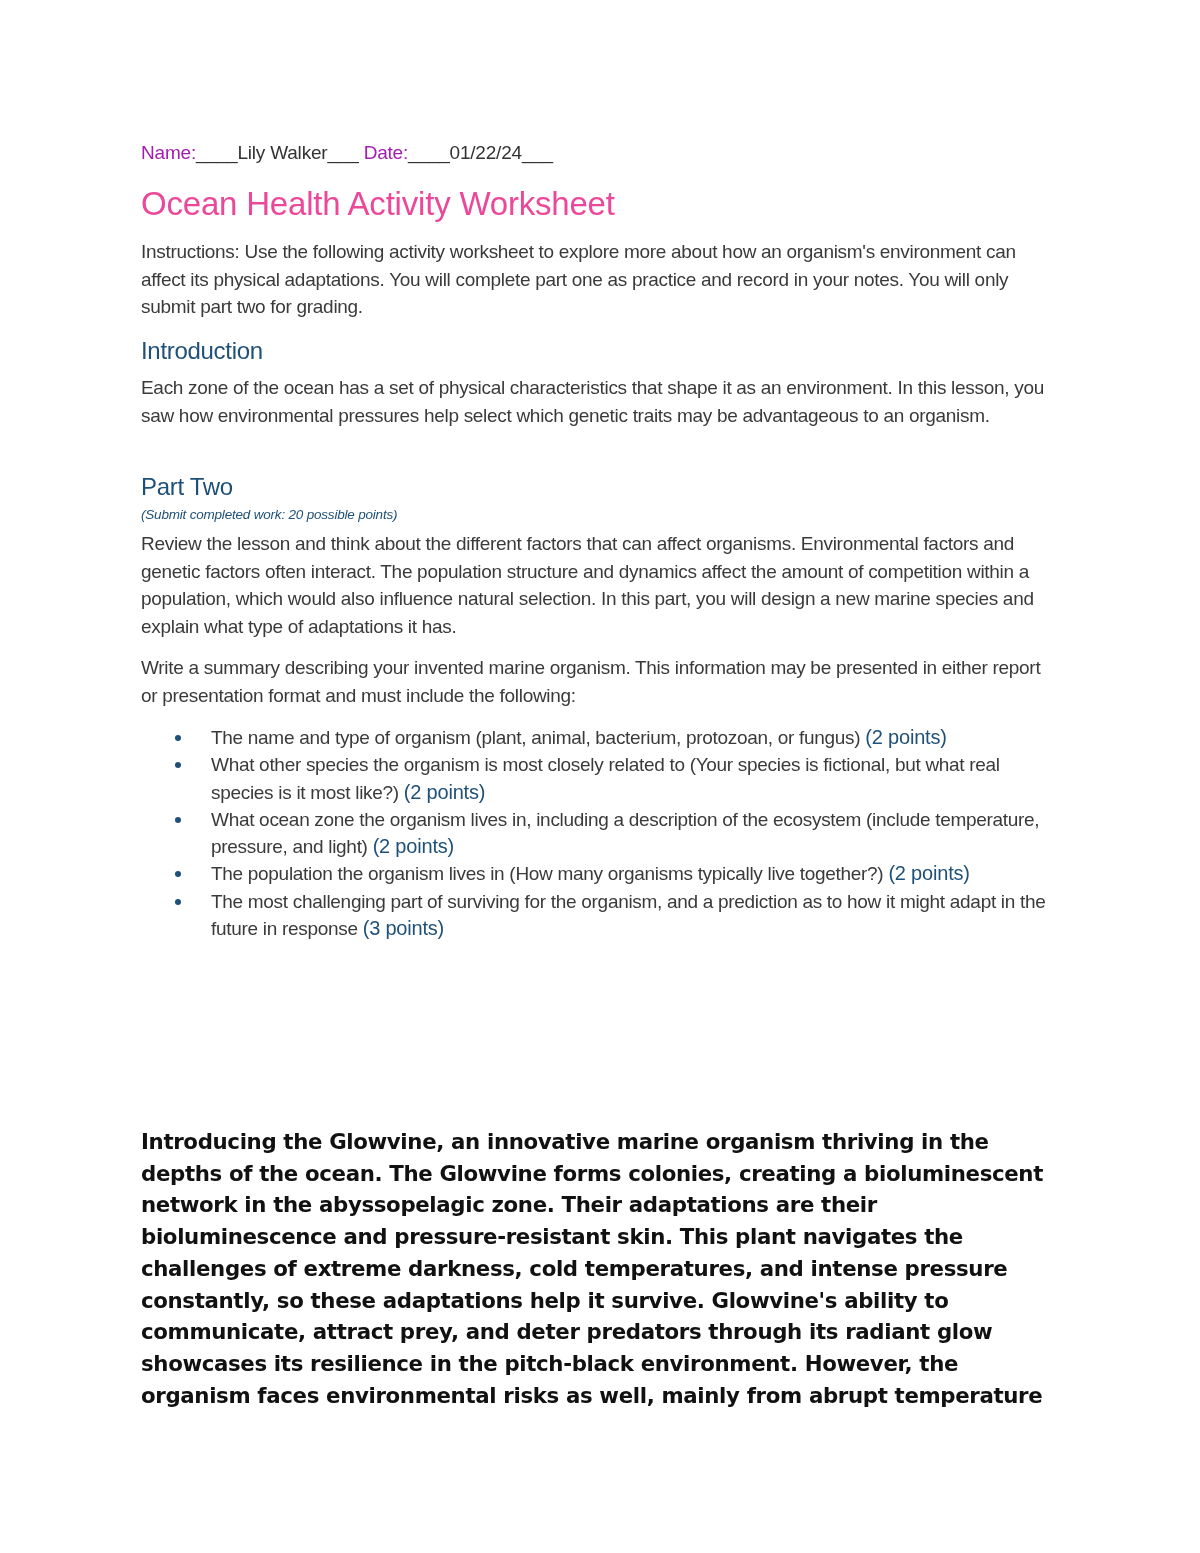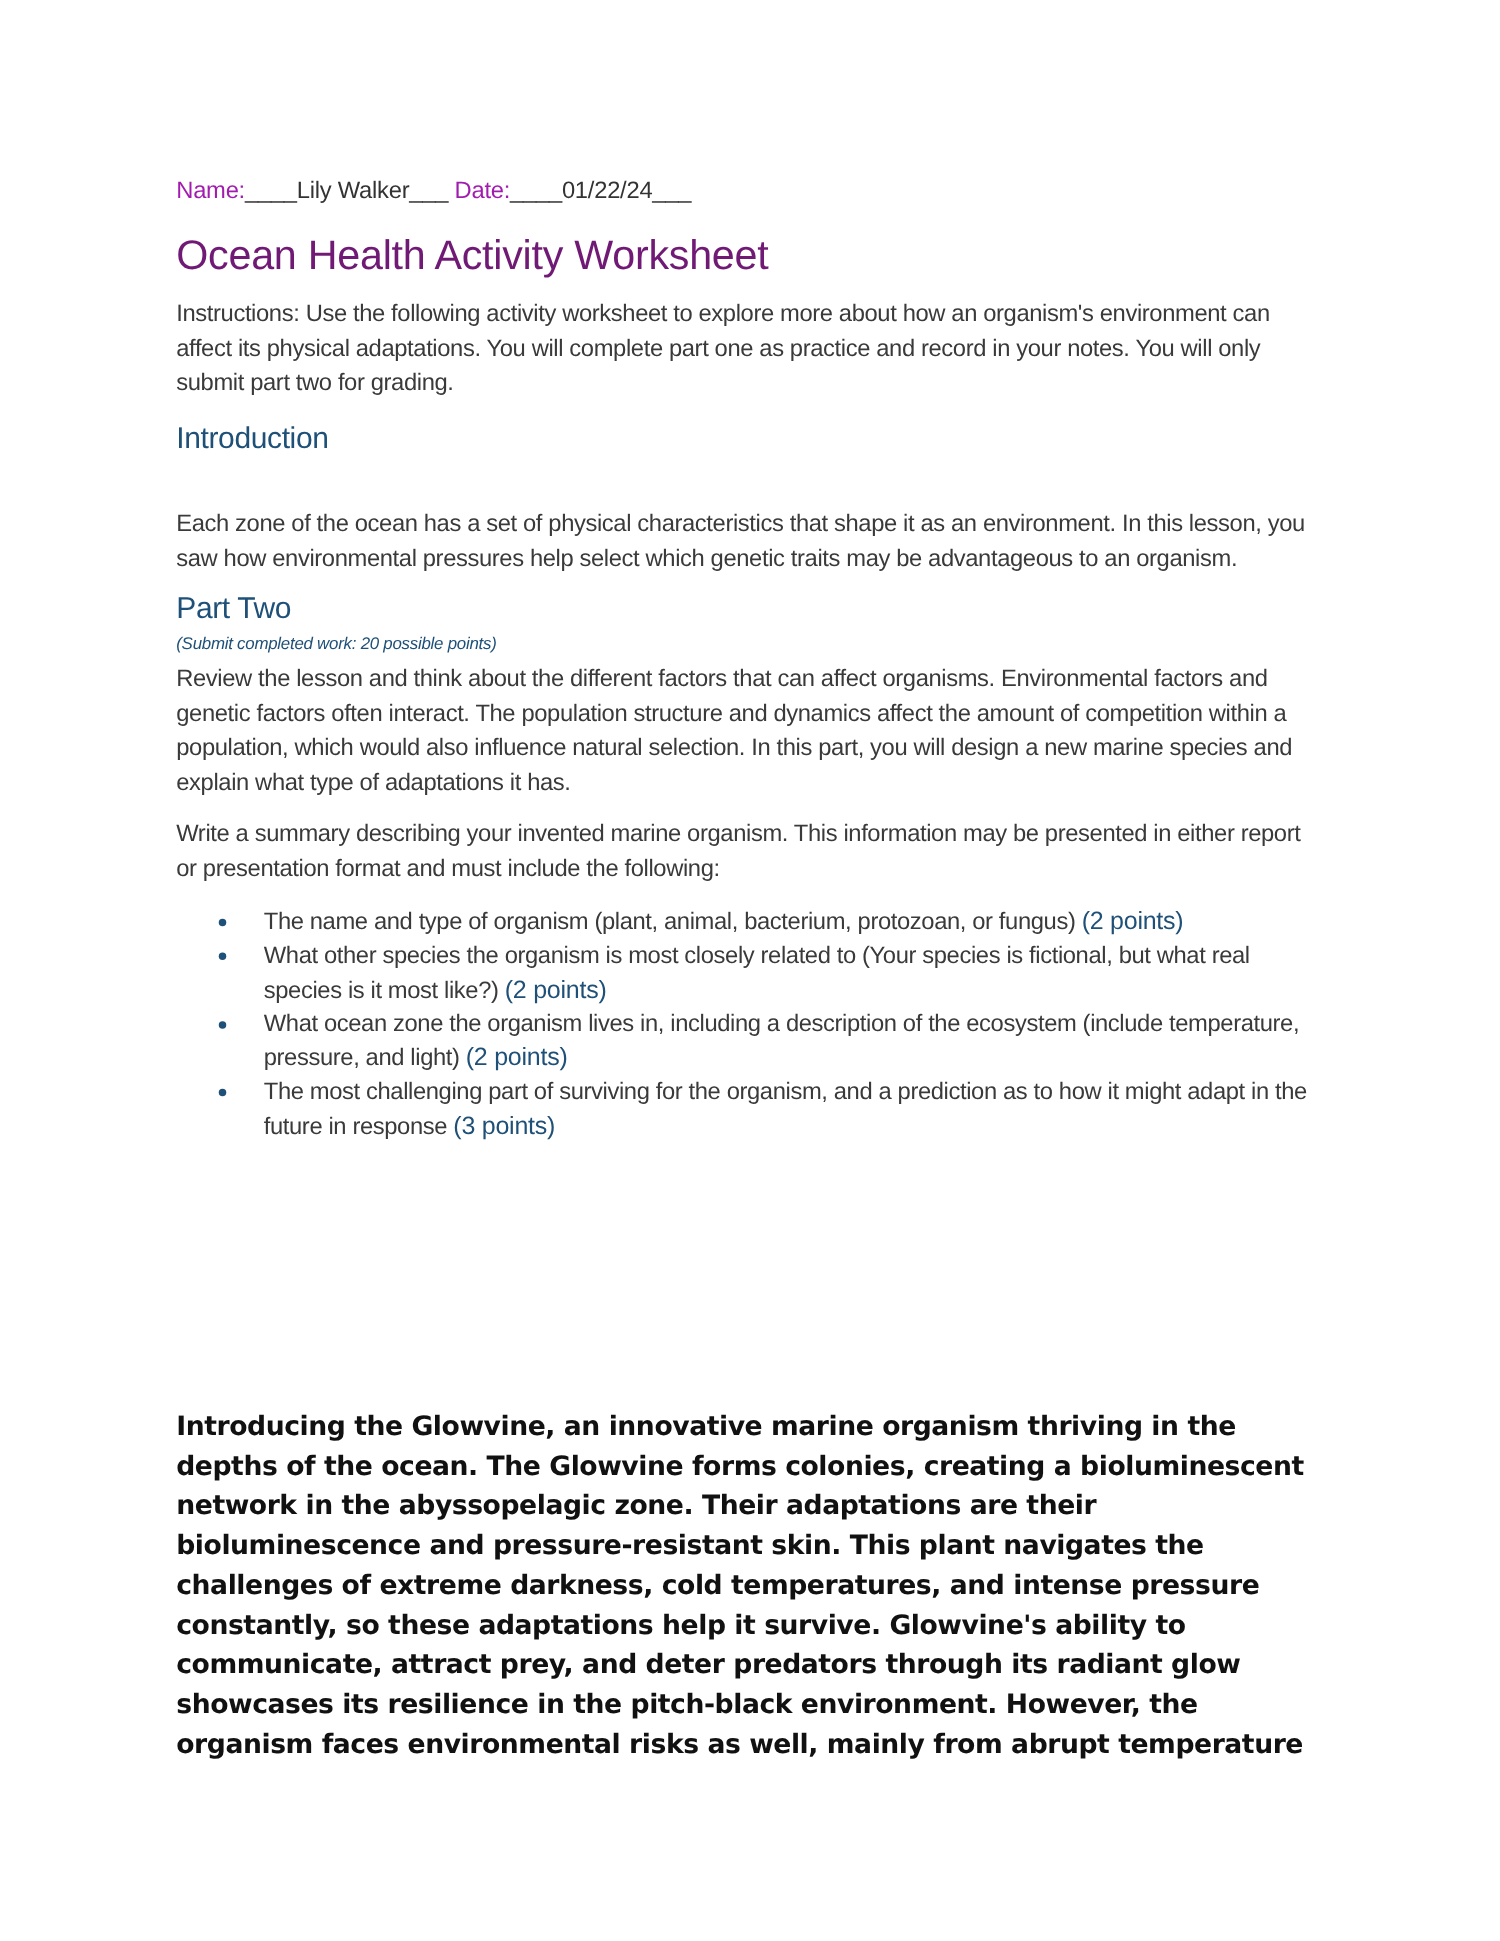--- a/index.html
+++ b/index.html
@@ -32,21 +32,21 @@
     }
     .name-line b {
       font-weight: normal;
       color: #a21caf;
     }
     .title {
       position: absolute;
       top: 185px;
       left: 0;
       font-size: 33px;
-      color: #701a75;
+      color: #ec4899;
       font-weight: normal;
       margin: 0;
       white-space: nowrap;
       letter-spacing: -0.2px;
     }
     .instructions {
       position: absolute;
       top: 238px;
       left: 0;
       width: 920px;
@@ -139,30 +139,31 @@
   <div class="name-line">
     <b>Name:</b><span>____Lily Walker___</span>
     <b>Date:</b><span>____01/22/24___</span>
   </div>
 
   <h1 class="title">Ocean Health Activity Worksheet</h1>
 
   <p class="instructions">Instructions: Use the following activity worksheet to explore more about how an organism's environment can affect its physical adaptations. You will complete part one as practice and record in your notes. You will only submit part two for grading.</p>
 
   <h2 class="h2" style="top:337px;">Introduction</h2>
-  <p class="para" style="top:374px;margin-top:32px;">Each zone of the ocean has a set of physical characteristics that shape it as an environment. In this lesson, you saw how environmental pressures help select which genetic traits may be advantageous to an organism.</p>
+  <p class="para" style="top:374px;">Each zone of the ocean has a set of physical characteristics that shape it as an environment. In this lesson, you saw how environmental pressures help select which genetic traits may be advantageous to an organism.</p>
 
   <h2 class="h2" style="top:473px;">Part Two</h2>
   <div class="sub-note">(Submit completed work: 20 possible points)</div>
   <p class="para" style="top:530px;">Review the lesson and think about the different factors that can affect organisms. Environmental factors and genetic factors often interact. The population structure and dynamics affect the amount of competition within a population, which would also influence natural selection. In this part, you will design a new marine species and explain what type of adaptations it has.</p>
 
   <p class="para" style="top:654px;">Write a summary describing your invented marine organism. This information may be presented in either report or presentation format and must include the following:</p>
 
   <ul class="req-list">
     <li><span class="bullet"></span><span>The name and type of organism (plant, animal, bacterium, protozoan, or fungus) </span><span class="pts">(2 points)</span></li>
     <li><span class="bullet"></span><span>What other species the organism is most closely related to (Your species is fictional, but what real species is it most like?) </span><span class="pts">(2 points)</span></li>
     <li><span class="bullet"></span><span>What ocean zone the organism lives in, including a description of the ecosystem (include temperature, pressure, and light) </span><span class="pts">(2 points)</span></li>
+    <li><span class="bullet"></span><span>The population the organism lives in (How many organisms typically live together?) </span><span class="pts">(2 points)</span></li>
     <li><span class="bullet"></span><span>The most challenging part of surviving for the organism, and a prediction as to how it might adapt in the future in response </span><span class="pts">(3 points)</span></li>
   </ul>
 
   <p class="answer">Introducing the Glowvine, an innovative marine organism thriving in the depths of the ocean. The Glowvine forms colonies, creating a bioluminescent network in the abyssopelagic zone. Their adaptations are their bioluminescence and pressure-resistant skin. This plant navigates the challenges of extreme darkness, cold temperatures, and intense pressure constantly, so these adaptations help it survive. Glowvine's ability to communicate, attract prey, and deter predators through its radiant glow showcases its resilience in the pitch-black environment. However, the organism faces environmental risks as well, mainly from abrupt temperature</p>
 
 </div>
 
 </body></html>

